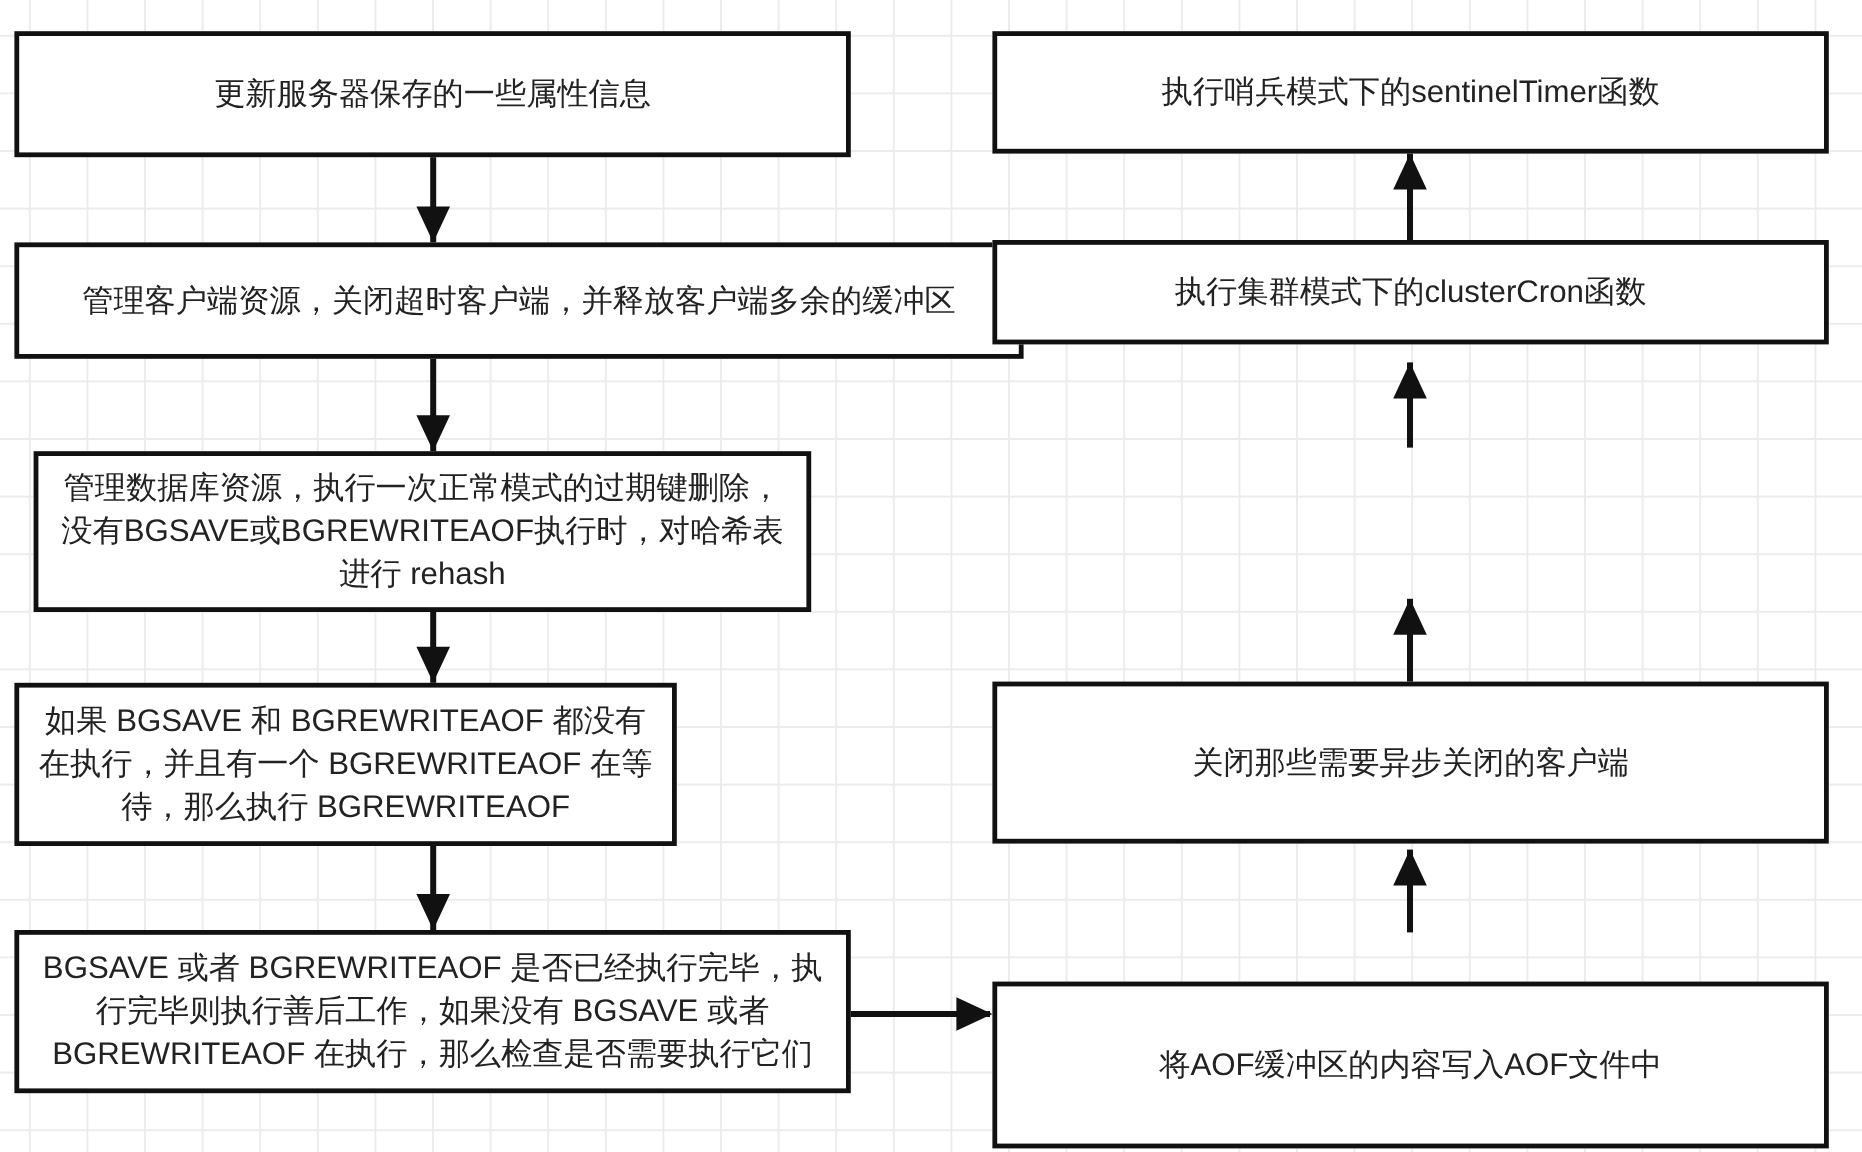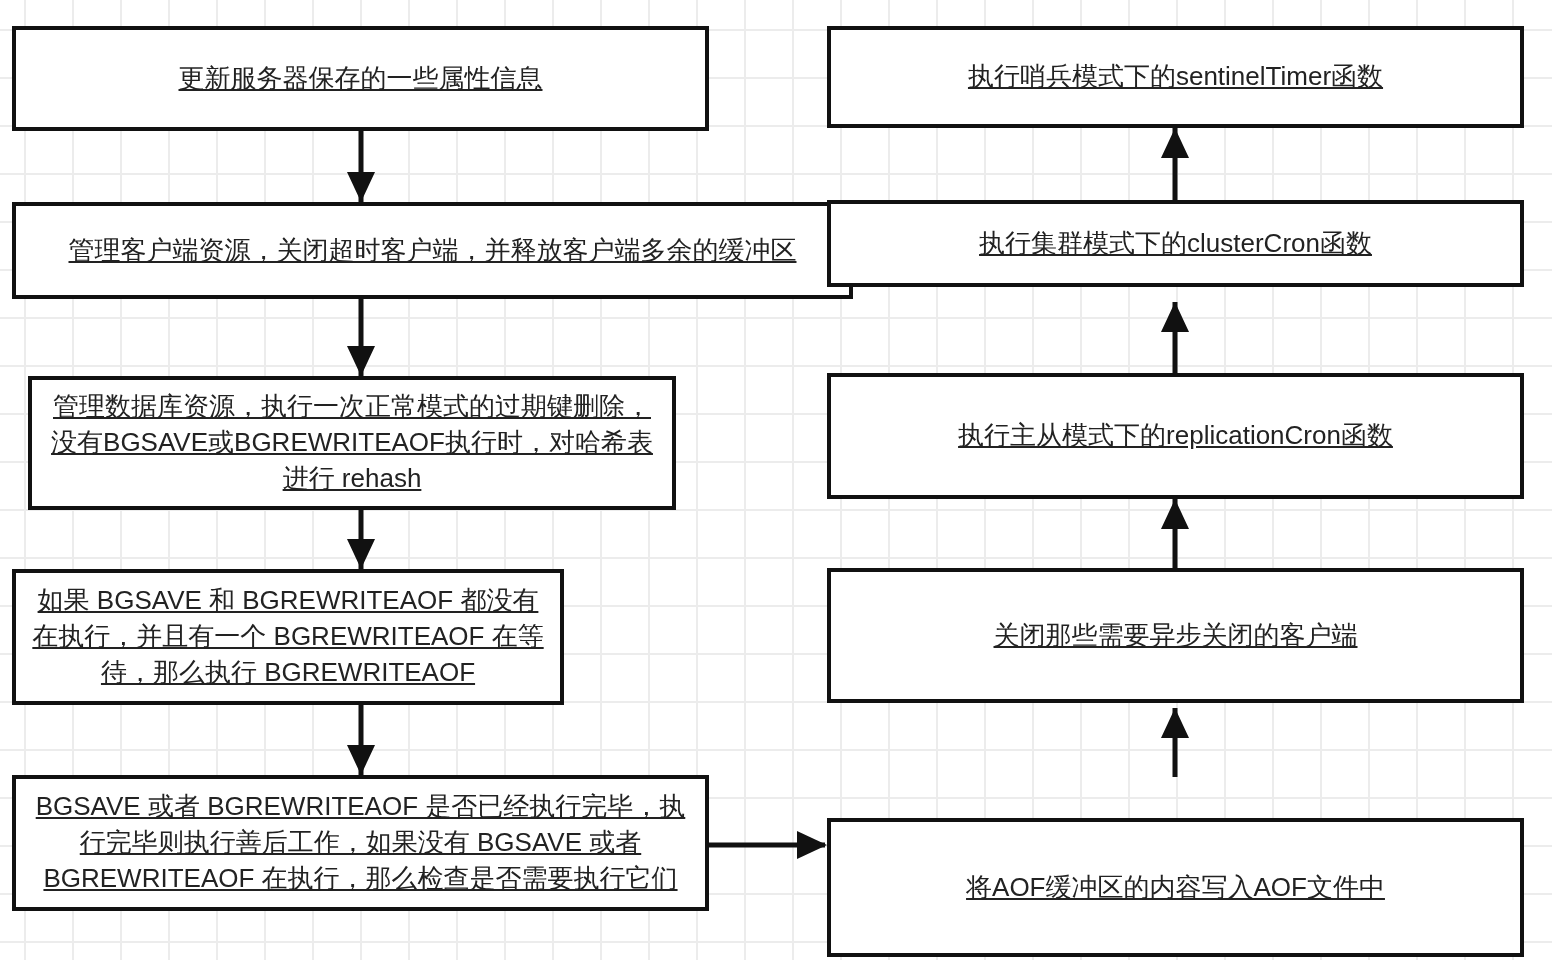--- a/index.html
+++ b/index.html
@@ -28,21 +28,20 @@
     background:#ffffff;
     border:4px solid var(--ink);
     display:flex;
     align-items:center;
     justify-content:center;
     text-align:center;
     padding:4px 10px;
     color:var(--text);
     font-size:26px;
     line-height:1.38;
-    text-decoration:underline;
   }
   .node span{display:block;width:100%;}
   
   .arrow{position:absolute;}
   .arrow .vline{
     position:absolute;top:0;bottom:0;left:50%;
     width:5px;transform:translateX(-50%);
     background:var(--ink);
   }
   .arrow .hline{
@@ -96,23 +95,20 @@
   </div>
 
   <div class="node" style="left:827px;top:26px;width:697px;height:102px">
     <span>执行哨兵模式下的sentinelTimer函数</span>
   </div>
 
   <div class="node" style="left:827px;top:200px;width:697px;height:87px">
     <span>执行集群模式下的clusterCron函数</span>
   </div>
 
-  <div class="node" style="left:827px;top:373px;width:697px;height:126px">
-    <span>执行主从模式下的replicationCron函数</span>
-  </div>
 
   <div class="node" style="left:827px;top:568px;width:697px;height:135px">
     <span>关闭那些需要异步关闭的客户端</span>
   </div>
 
   <div class="node" style="left:827px;top:818px;width:697px;height:139px">
     <span>将AOF缓冲区的内容写入AOF文件中</span>
   </div>
 
   <div class="arrow" style="left:346px;top:131px;width:30px;height:71px">

